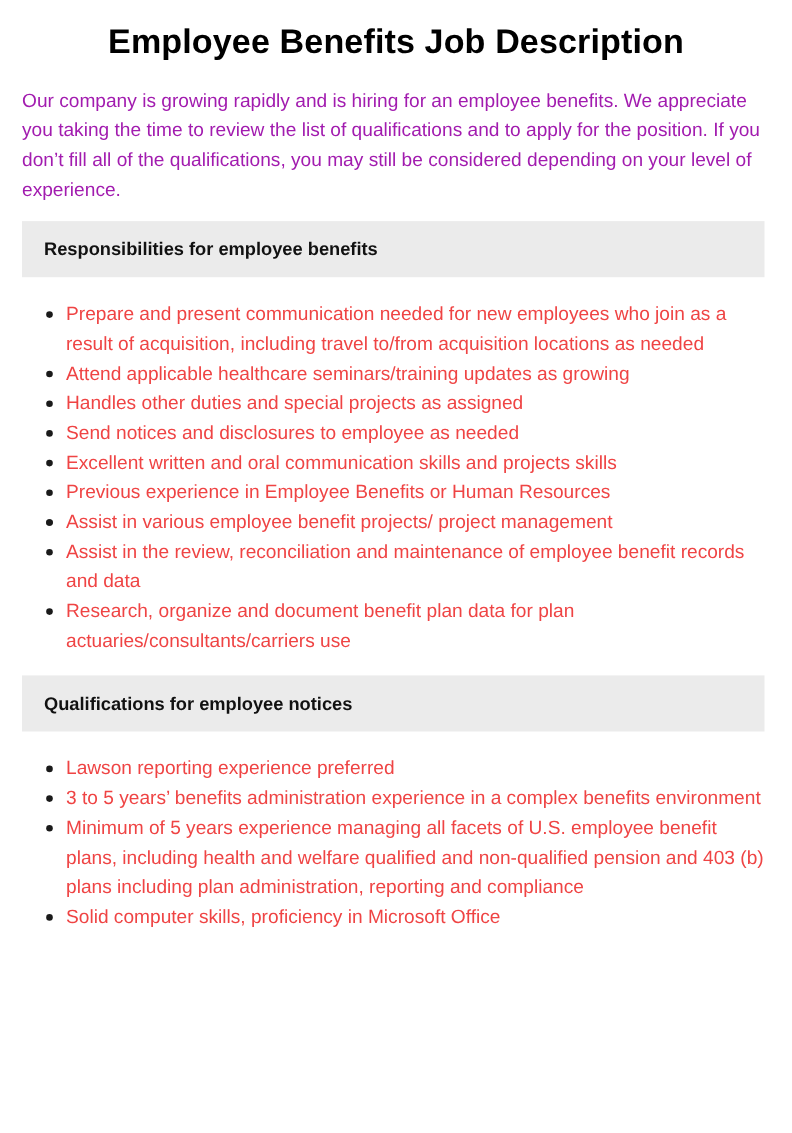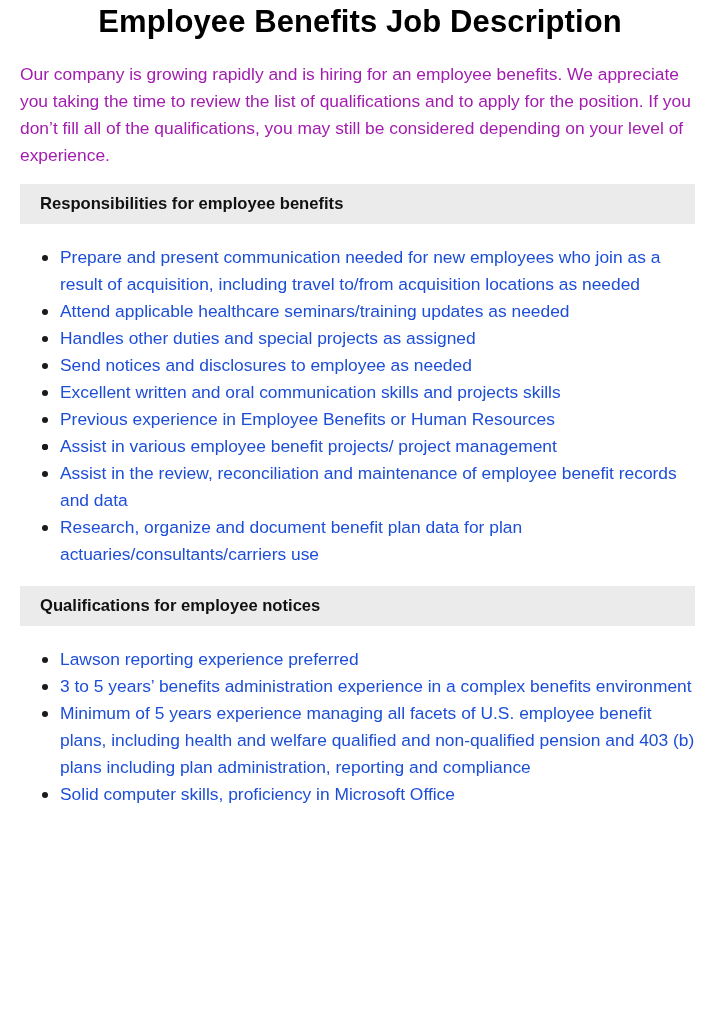--- a/index.html
+++ b/index.html
@@ -14,41 +14,41 @@
       font-family: "Liberation Sans", "DejaVu Sans", sans-serif;
       color: #1a1a1a;
     }
     .page {
       position: relative;
       width: 720px;
       padding: 0 20px;
       box-sizing: border-box;
     }
     .page-title {
-      margin: 0;
+      margin: 16px;
       padding-top: 2px;
       height: 44px;
       line-height: 40px;
       font-size: 31px;
       font-weight: bold;
       text-align: center;
       color: #000000;
       letter-spacing: 0.1px;
     }
     .intro {
       margin: 15px 0 0 0;
       font-size: 17.4px;
       line-height: 27px;
       color: #a21caf;
       width: 680px;
     }
     .section-header {
       margin-top: 15px;
       width: 675px;
-      height: 40px;
+      height: 51px;
       background: #ebebeb;
       box-sizing: border-box;
       padding-left: 20px;
       display: flex;
       align-items: center;
     }
     .section-header h2 {
       margin: 0;
       font-size: 16.6px;
       font-weight: bold;
@@ -58,21 +58,21 @@
       list-style: none;
       margin: 20px 0 0 0;
       padding: 0;
       width: 680px;
     }
     ul.items li {
       position: relative;
       padding-left: 40px;
       font-size: 17.4px;
       line-height: 27px;
-      color: #1d4ed8;
+      color: #ef4444;
     }
     ul.items li .bullet {
       position: absolute;
       left: 22px;
       top: 11px;
       width: 6px;
       height: 6px;
       border-radius: 50%;
       background: #1a1a1a;
     }
@@ -88,21 +88,21 @@
   <h1 class="page-title">Employee Benefits Job Description</h1>
 
   <p class="intro">Our company is growing rapidly and is hiring for an employee benefits. We appreciate you taking the time to review the list of qualifications and to apply for the position. If you don’t fill all of the qualifications, you may still be considered depending on your level of experience.</p>
 
   <div class="section-header">
     <h2>Responsibilities for employee benefits</h2>
   </div>
 
   <ul class="items">
     <li><span class="bullet"></span><span>Prepare and present communication needed for new employees who join as a result of acquisition, including travel to/from acquisition locations as needed</span></li>
-    <li><span class="bullet"></span><span>Attend applicable healthcare seminars/training updates as needed</span></li>
+    <li><span class="bullet"></span><span>Attend applicable healthcare seminars/training updates as growing</span></li>
     <li><span class="bullet"></span><span>Handles other duties and special projects as assigned</span></li>
     <li><span class="bullet"></span><span>Send notices and disclosures to employee as needed</span></li>
     <li><span class="bullet"></span><span>Excellent written and oral communication skills and projects skills</span></li>
     <li><span class="bullet"></span><span>Previous experience in Employee Benefits or Human Resources</span></li>
     <li><span class="bullet"></span></li>
     <li><span class="bullet"></span><span>Assist in various employee benefit projects/ project management</span></li>
     <li><span class="bullet"></span><span>Assist in the review, reconciliation and maintenance of employee benefit records and data</span></li>
     <li><span class="bullet"></span><span>Research, organize and document benefit plan data for plan actuaries/consultants/carriers use</span></li>
   </ul>
 

